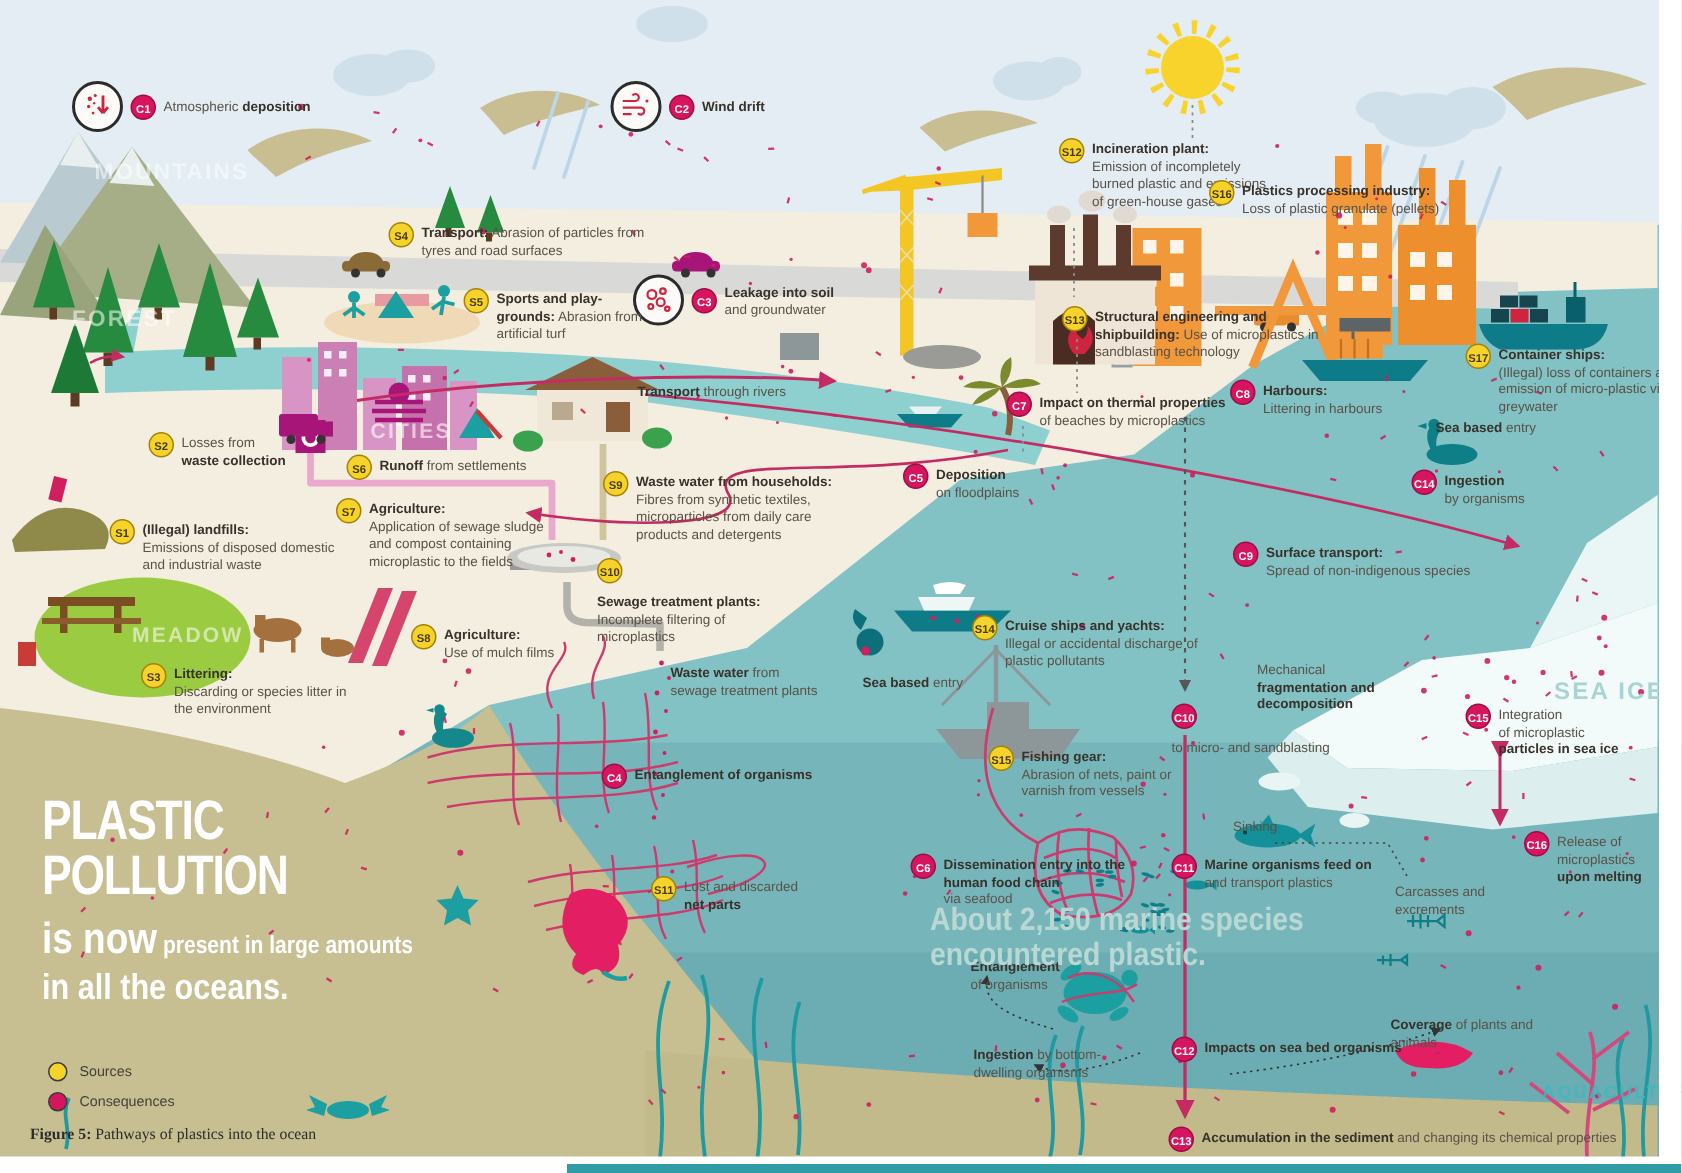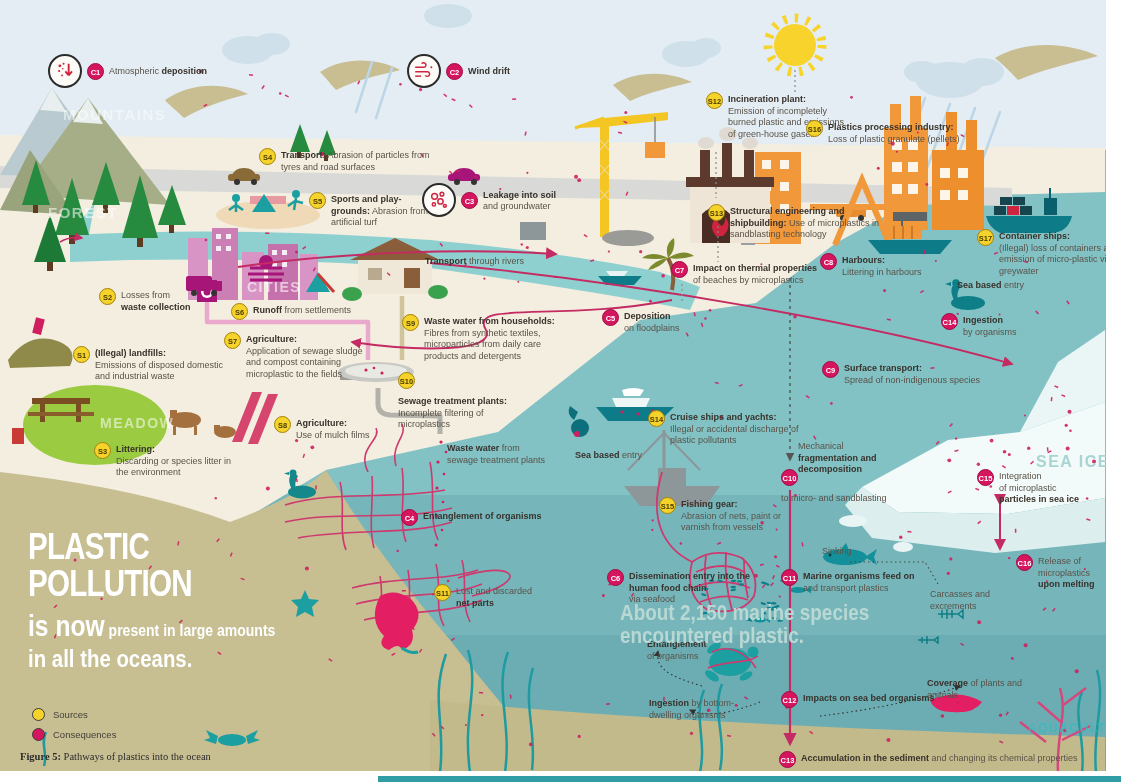--- a/index.html
+++ b/index.html
@@ -883,30 +883,30 @@
         <div class="lbl" style="width: 185px;"><span class="b">Impacts on sea bed organisms</span></div>
       </div>
       <div class="marker" style="left: 779px; top: 751px;">
         <span class="badge con">C13</span>
         <div class="lbl" style="width: 330px;"><span class="b">Accumulation in the sediment</span><span> and changing its chemical properties</span></div>
       </div>
       <div class="floatlbl" style="left: 425px; top: 256px; width: 150px;"><span class="b">Transport</span><span> through rivers</span></div>
       <div class="floatlbl" style="left: 957px; top: 280px; width: 110px;"><span class="b">Sea based</span><span> entry</span></div>
       <div class="floatlbl" style="left: 575px; top: 450px; width: 110px;"><span class="b">Sea based</span><span> entry</span></div>
       <div class="floatlbl" style="left: 447px; top: 443px; width: 140px;"><span class="b">Waste water</span><span> from</span><br><span>sewage treatment plants</span></div>
-      <div class="floatlbl" style="left: 798px; top: 441px; width: 120px;"><span>Mechanical</span><br><span class="b">fragmentation and</span><br><span class="b">decomposition</span></div>
+      <div class="floatlbl" style="left: 838px; top: 441px; width: 120px;"><span>Mechanical</span><br><span class="b">fragmentation and</span><br><span class="b">decomposition</span></div>
       <div class="floatlbl" style="left: 822px; top: 546px; width: 60px;"><span>Sinking</span></div>
       <div class="floatlbl" style="left: 930px; top: 589px; width: 90px;"><span>Carcasses and</span><br><span>excrements</span></div>
       <div class="floatlbl" style="left: 647px; top: 639px; width: 95px;"><span class="b">Entanglement</span><br><span>of organisms</span></div>
       <div class="floatlbl" style="left: 649px; top: 698px; width: 115px;"><span class="b">Ingestion</span><span> by bottom-dwelling organisms</span></div>
       <div class="floatlbl" style="left: 927px; top: 678px; width: 115px;"><span class="b">Coverage</span><span> of plants and animals</span></div>
       <div class="region" style="left: 63px; top: 106px; font-size: 15px; color: rgba(255, 255, 255, 0.5);">MOUNTAINS</div>
       <div class="region" style="left: 48px; top: 204px; font-size: 15px; color: rgba(255, 255, 255, 0.55);">FOREST</div>
       <div class="region" style="left: 247px; top: 279px; font-size: 14px; color: rgba(255, 255, 255, 0.6);">CITIES</div>
-      <div class="region" style="left: 100px; top: 415px; font-size: 14px; color: rgba(255, 255, 255, 0.55);">MEADOW</div>
+      <div class="region" style="left: 88px; top: 415px; font-size: 14px; color: rgba(255, 255, 255, 0.55);">MEADOW</div>
       <div class="region" style="left: 1036px; top: 453px; font-size: 16px; color: rgb(169, 212, 212);">SEA ICE</div>
       <div class="region" style="left: 1028px; top: 721px; font-size: 12px; color: rgba(61, 185, 189, 0.85);">AQUACULTURE</div>
     </div>
 
 <div id="titleblock">
   <div class="t1">PLASTIC</div>
   <div class="t1">POLLUTION</div>
   <div class="t2"><span class="big">is now</span><span class="small"> present in large amounts</span></div>
   <div class="t3">in all the oceans.</div>
 </div>

